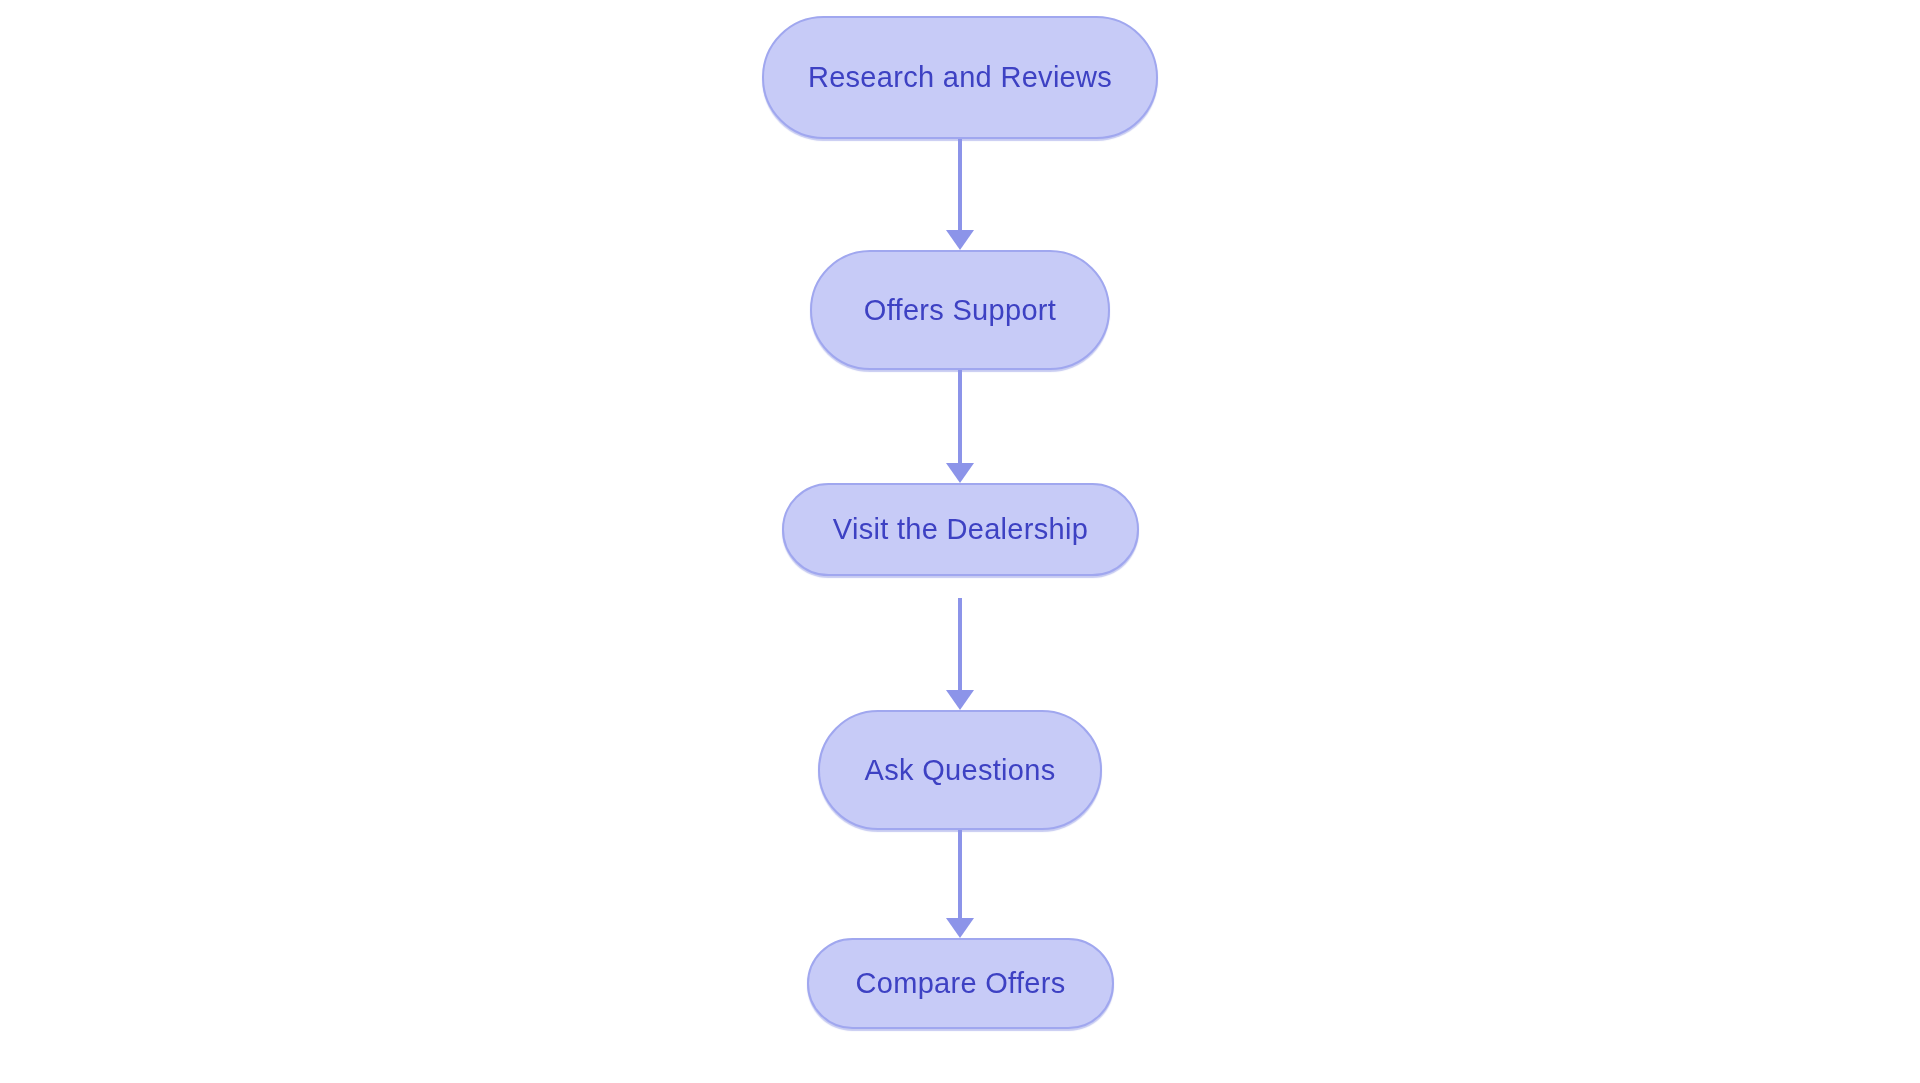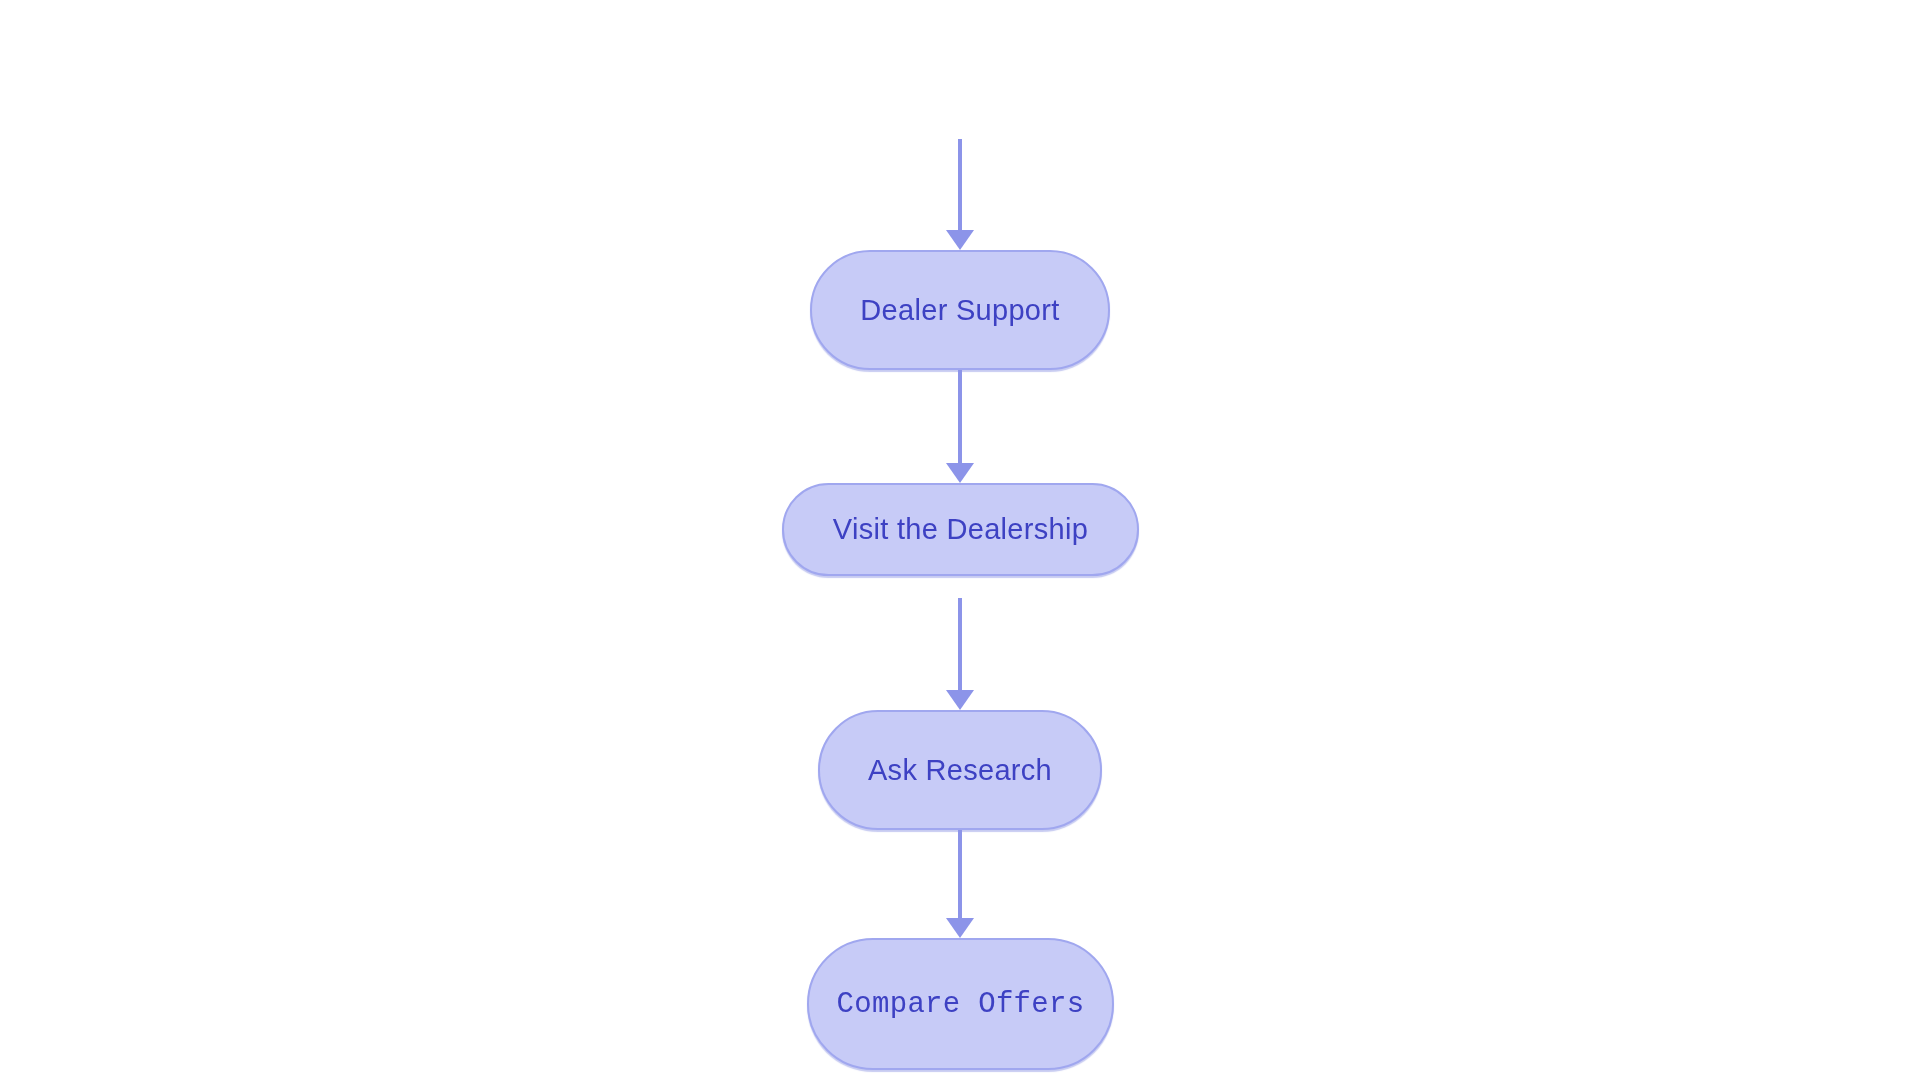--- a/index.html
+++ b/index.html
@@ -39,21 +39,21 @@
   .node-label {
     color: var(--label-text);
     font-size: 29px;
     letter-spacing: 0.3px;
     white-space: nowrap;
   }
   .n1 { left: 762px; top: 16px;  width: 396px; height: 123px; }
   .n2 { left: 810px; top: 250px; width: 300px; height: 120px; }
   .n3 { left: 782px; top: 483px; width: 357px; height: 93px; }
   .n4 { left: 818px; top: 710px; width: 284px; height: 120px; }
-  .n5 { left: 807px; top: 938px; width: 307px; height: 132px; font-family: Liberation Mono, monospace; }
+  .n5 { left: 807px; top: 938px; width: 307px; height: 91px; }
   .arrow {
     position: absolute;
     left: 960px;
     transform: translateX(-50%);
     display: flex;
     flex-direction: column;
     align-items: center;
   }
   .arrow-line {
     width: 4px;
@@ -70,46 +70,49 @@
   .a1 { top: 139px; height: 111px; }
   .a2 { top: 370px; height: 113px; }
   .a3 { top: 598px; height: 112px; }
   .a4 { top: 830px; height: 108px; }
 </style>
 </head>
 <body>
 
 <div class="canvas">
 
+  <div class="node n1">
+    <span class="node-label">Research and Reviews</span>
+  </div>
 
   <div class="arrow a1">
     <div class="arrow-line"></div>
     <div class="arrow-head"></div>
   </div>
 
   <div class="node n2">
-    <span class="node-label">Dealer Support</span>
+    <span class="node-label">Offers Support</span>
   </div>
 
   <div class="arrow a2">
     <div class="arrow-line"></div>
     <div class="arrow-head"></div>
   </div>
 
   <div class="node n3">
     <span class="node-label">Visit the Dealership</span>
   </div>
 
   <div class="arrow a3">
     <div class="arrow-line"></div>
     <div class="arrow-head"></div>
   </div>
 
   <div class="node n4">
-    <span class="node-label">Ask Research</span>
+    <span class="node-label">Ask Questions</span>
   </div>
 
   <div class="arrow a4">
     <div class="arrow-line"></div>
     <div class="arrow-head"></div>
   </div>
 
   <div class="node n5">
     <span class="node-label">Compare Offers</span>
   </div>

